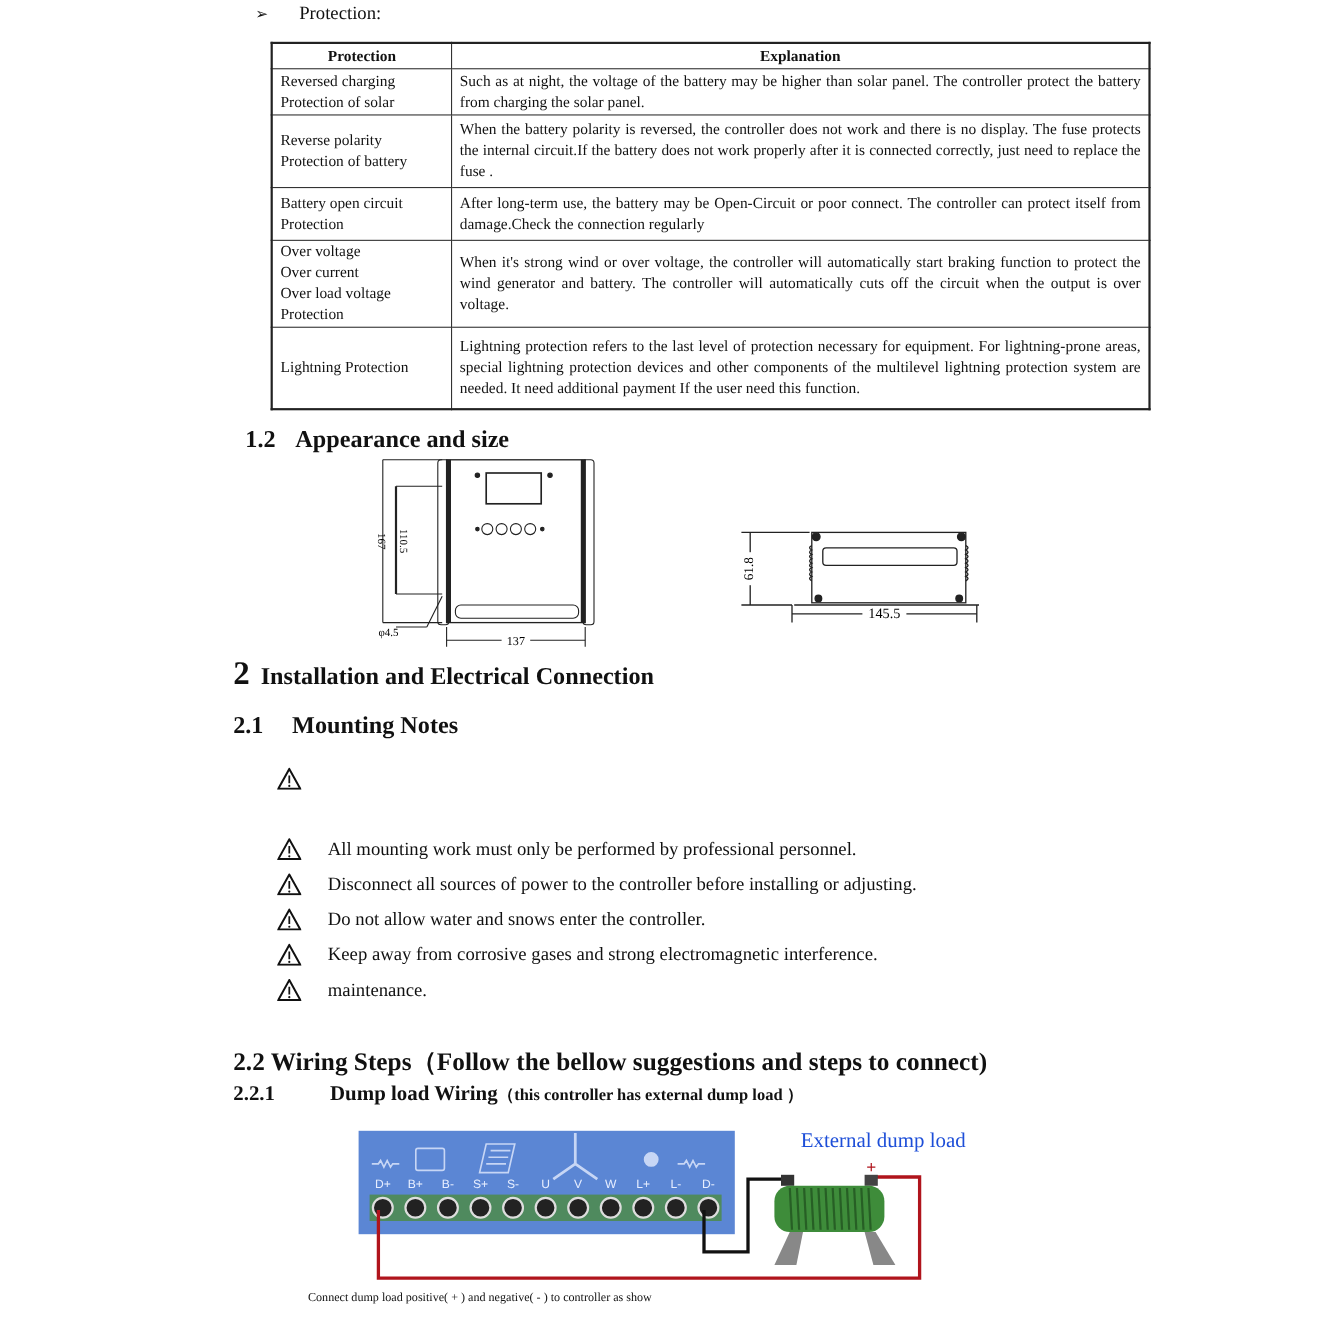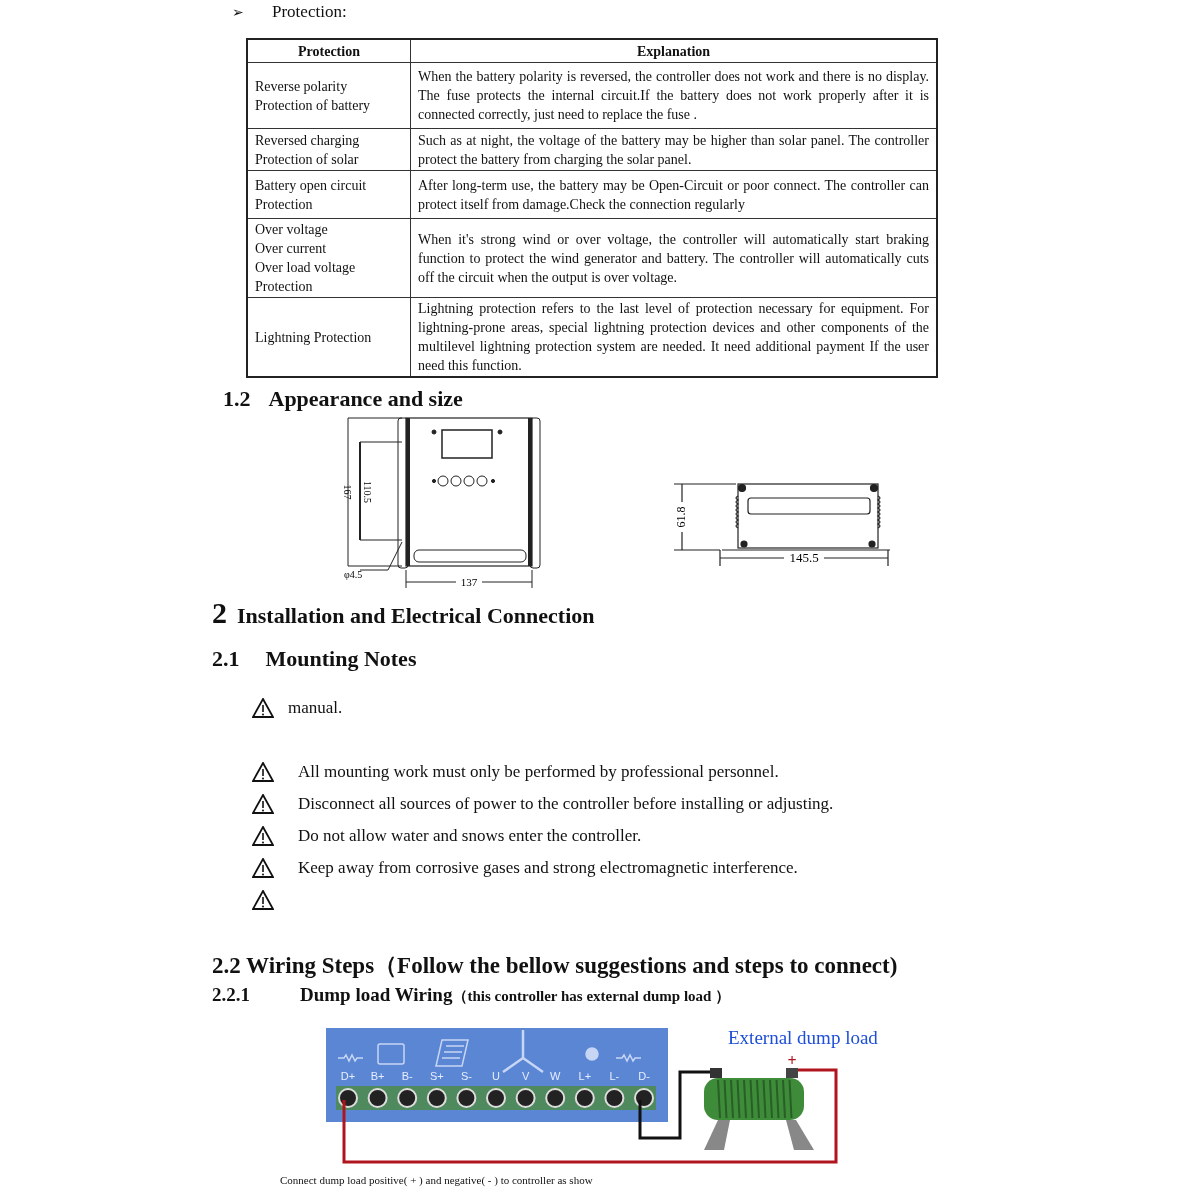--- a/index.html
+++ b/index.html
@@ -4,21 +4,21 @@
 <style>
   html, body { margin:0; padding:0; background:#ffffff; }
   body { width:1200px; height:1200px; position:relative; overflow:hidden; font-family:"Liberation Serif","DejaVu Serif",serif; color:#111; }
   .abs { position:absolute; }
 
   
   #prot-heading { left:232px; top:2px; font-size:17px; }
   #prot-heading .arrow { display:inline-block; width:40px; font-size:14px; }
 
   
-  #prot-table { left:246px; top:38px; width:692px; border-collapse:collapse; border:2px solid #222; font-size:14px; line-height:19px; }
+  #prot-table { left:246px; top:38px; width:800px; border-collapse:collapse; border:2px solid #222; font-size:14px; line-height:19px; }
   #prot-table th, #prot-table td { border:1.5px solid #333; padding:1px 7px; vertical-align:middle; }
   #prot-table th { font-weight:bold; text-align:center; height:22px; padding:0; }
   #prot-table td.col1 { width:148px; text-align:left; }
   #prot-table td.col2 { text-align:justify; text-align-last:left; }
 
   .h2 { font-weight:bold; font-size:22px; }
   #sec-12 { left:223px; top:386px; }
   #sec-12 .num { margin-right:18px; }
   #sec-2 { left:212px; top:596px; font-size:22px;text-align:center; }
   #sec-2 .num { font-size:30px; margin-right:10px; }
@@ -51,33 +51,33 @@
 </div>
 
 <table class="abs" id="prot-table">
   <thead>
     <tr>
       <th>Protection</th>
       <th>Explanation</th>
     </tr>
   </thead>
   <tbody id="prot-body">
+      <tr style="height: 42px;">
+        <td class="col1">
+          <div>Reversed charging</div>
+          <div>Protection of solar</div>
+        </td>
+        <td class="col2">Such as at night, the voltage of the battery may be higher than solar panel. The controller protect the battery from charging the solar panel.</td>
+      </tr>
       <tr style="height: 66px;">
         <td class="col1">
           <div>Reverse polarity</div>
           <div>Protection of battery</div>
         </td>
         <td class="col2">When the battery polarity is reversed, the controller does not work and there is no display. The fuse protects the internal circuit.If the battery does not work properly after it is connected correctly, just need to replace the fuse .</td>
-      </tr>
-      <tr style="height: 42px;">
-        <td class="col1">
-          <div>Reversed charging</div>
-          <div>Protection of solar</div>
-        </td>
-        <td class="col2">Such as at night, the voltage of the battery may be higher than solar panel. The controller protect the battery from charging the solar panel.</td>
       </tr>
       <tr style="height: 48px; padding-left: 43px;">
         <td class="col1">
           <div>Battery open circuit</div>
           <div>Protection</div>
         </td>
         <td class="col2">After long-term use, the battery may be Open-Circuit or poor connect. The controller can protect itself from damage.Check the connection regularly</td>
       </tr>
       <tr style="height: 78px;">
         <td class="col1">
@@ -172,21 +172,20 @@
   <span class="num">2.1</span><span>Mounting Notes</span>
 </div>
 
 <div id="warnings">
     <div class="abs warn" style="top: 692px;">
       <svg class="tri" viewBox="0 0 22 20">
         <path d="M11 1 L21 19 L1 19 Z" fill="none" stroke="#111" stroke-width="1.8"></path>
         <line x1="11" y1="7" x2="11" y2="14" stroke="#111" stroke-width="1.6"></line>
         <circle cx="11" cy="16.5" r="1" fill="#111"></circle>
       </svg>
-      <span class="txt" style="padding-left: 36px;">manual.</span>
     </div>
     <div class="abs warn" style="top: 756px;">
       <svg class="tri" viewBox="0 0 22 20">
         <path d="M11 1 L21 19 L1 19 Z" fill="none" stroke="#111" stroke-width="1.8"></path>
         <line x1="11" y1="7" x2="11" y2="14" stroke="#111" stroke-width="1.6"></line>
         <circle cx="11" cy="16.5" r="1" fill="#111"></circle>
       </svg>
       <span class="txt2">All mounting work must only be performed by professional personnel.</span>
     </div>
     <div class="abs warn" style="top: 788px;">
@@ -212,20 +211,21 @@
         <circle cx="11" cy="16.5" r="1" fill="#111"></circle>
       </svg>
       <span class="txt2">Keep away from corrosive gases and strong electromagnetic interference.</span>
     </div>
     <div class="abs warn" style="top: 884px;">
       <svg class="tri" viewBox="0 0 22 20">
         <path d="M11 1 L21 19 L1 19 Z" fill="none" stroke="#111" stroke-width="1.8"></path>
         <line x1="11" y1="7" x2="11" y2="14" stroke="#111" stroke-width="1.6"></line>
         <circle cx="11" cy="16.5" r="1" fill="#111"></circle>
       </svg>
+      <span class="txt2" style="padding-left: 46px;">maintenance.</span>
     </div>
   </div>
 
 <div class="abs h2" id="sec-22">2.2 Wiring Steps（Follow the bellow suggestions and steps to connect)</div>
 <div class="abs" id="sec-221">
   <span class="num">2.2.1</span><span>Dump load Wiring</span><span class="sub">（this controller has external dump load ）</span>
 </div>
 
 <svg class="abs" id="wiring-diagram" viewBox="0 0 600 150">
   <rect x="8" y="8" width="342" height="94" fill="#5b86d4"></rect>

